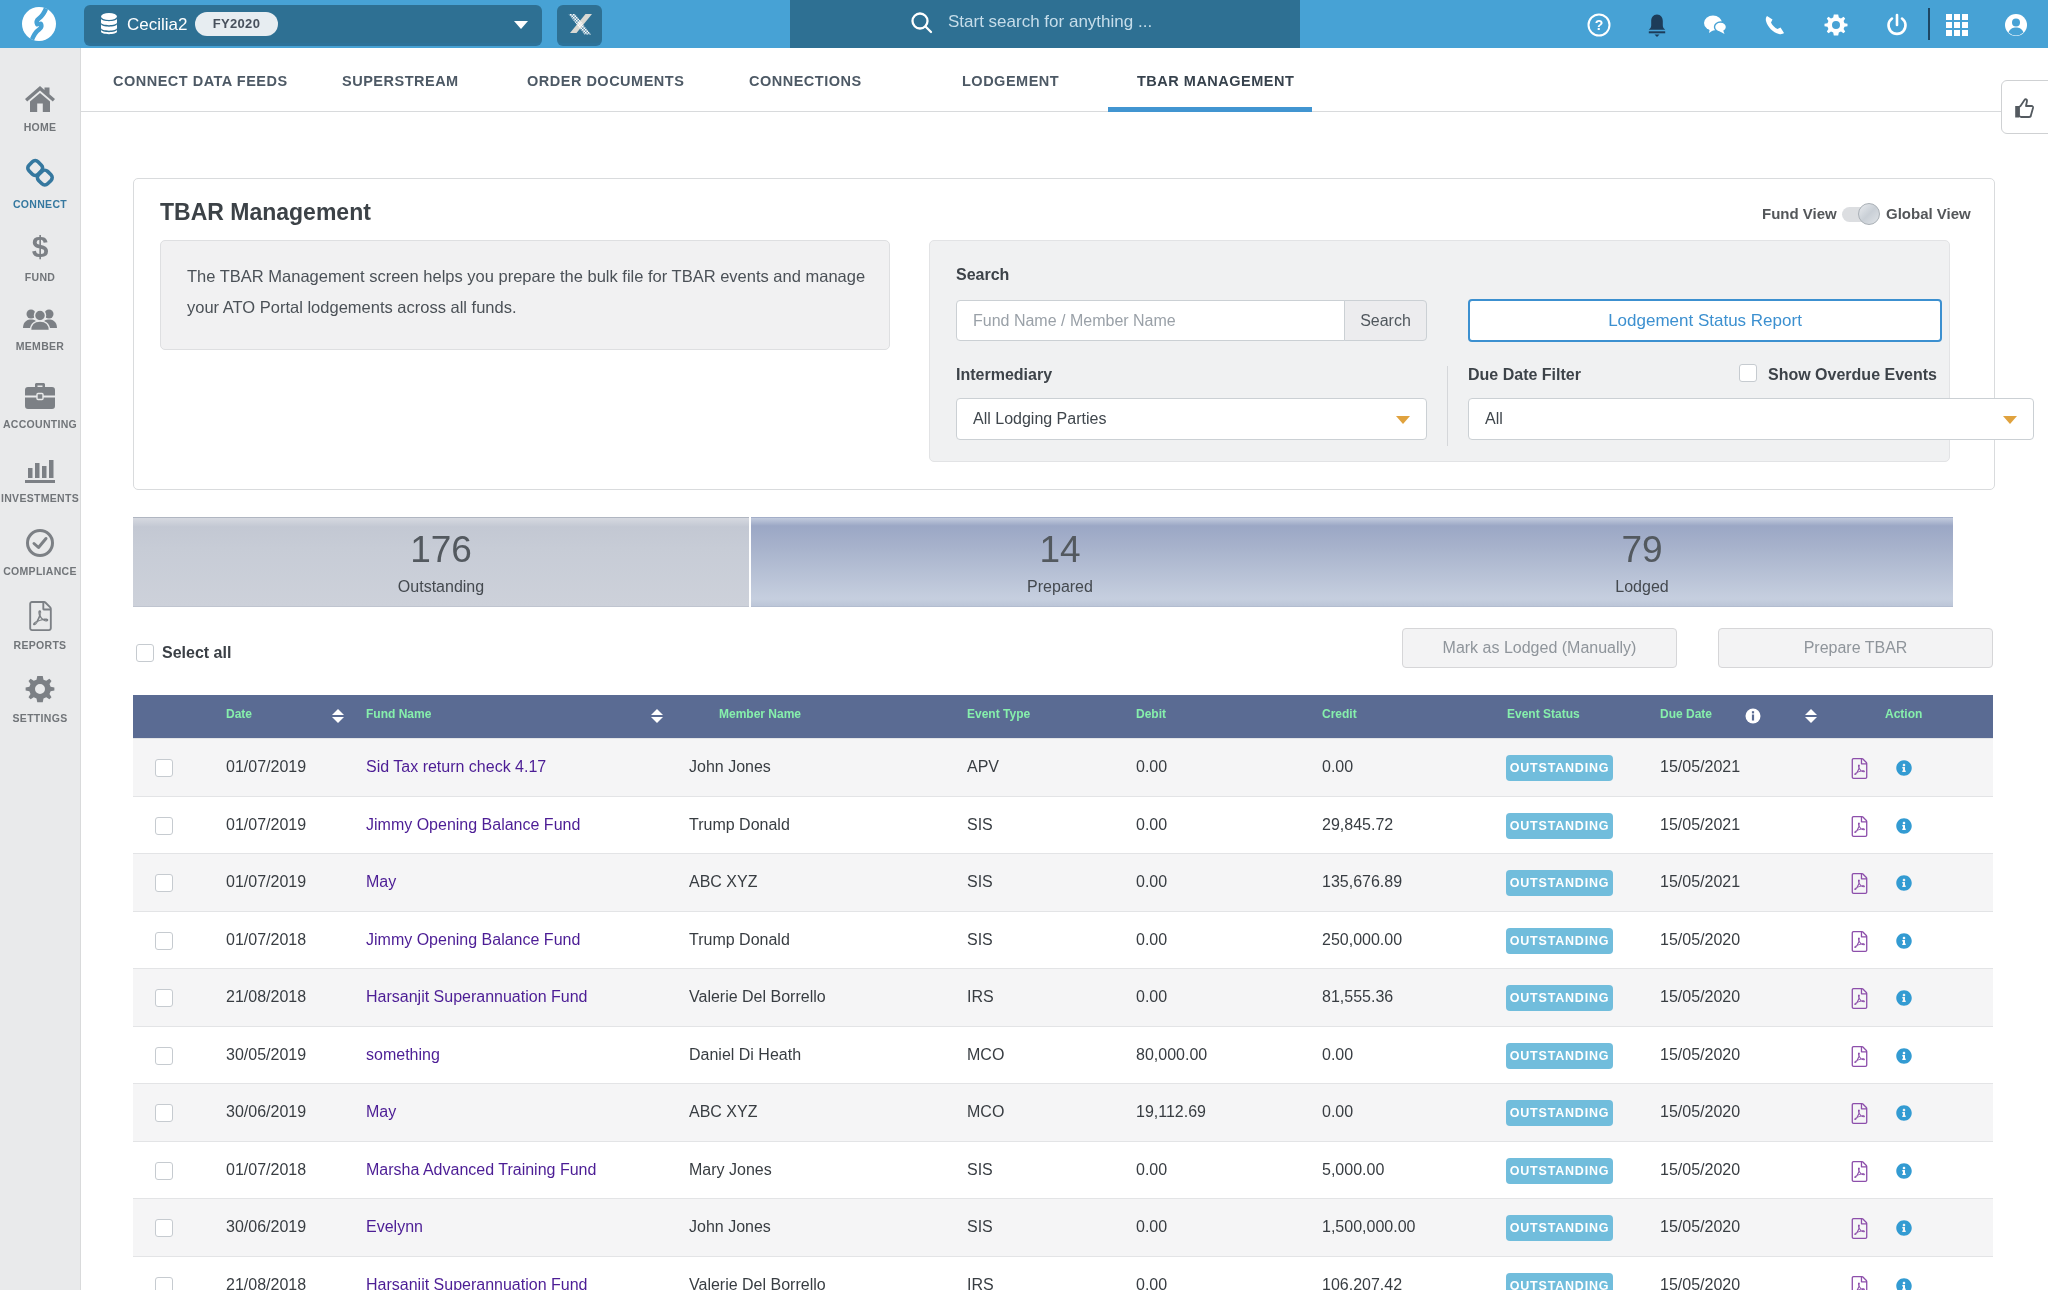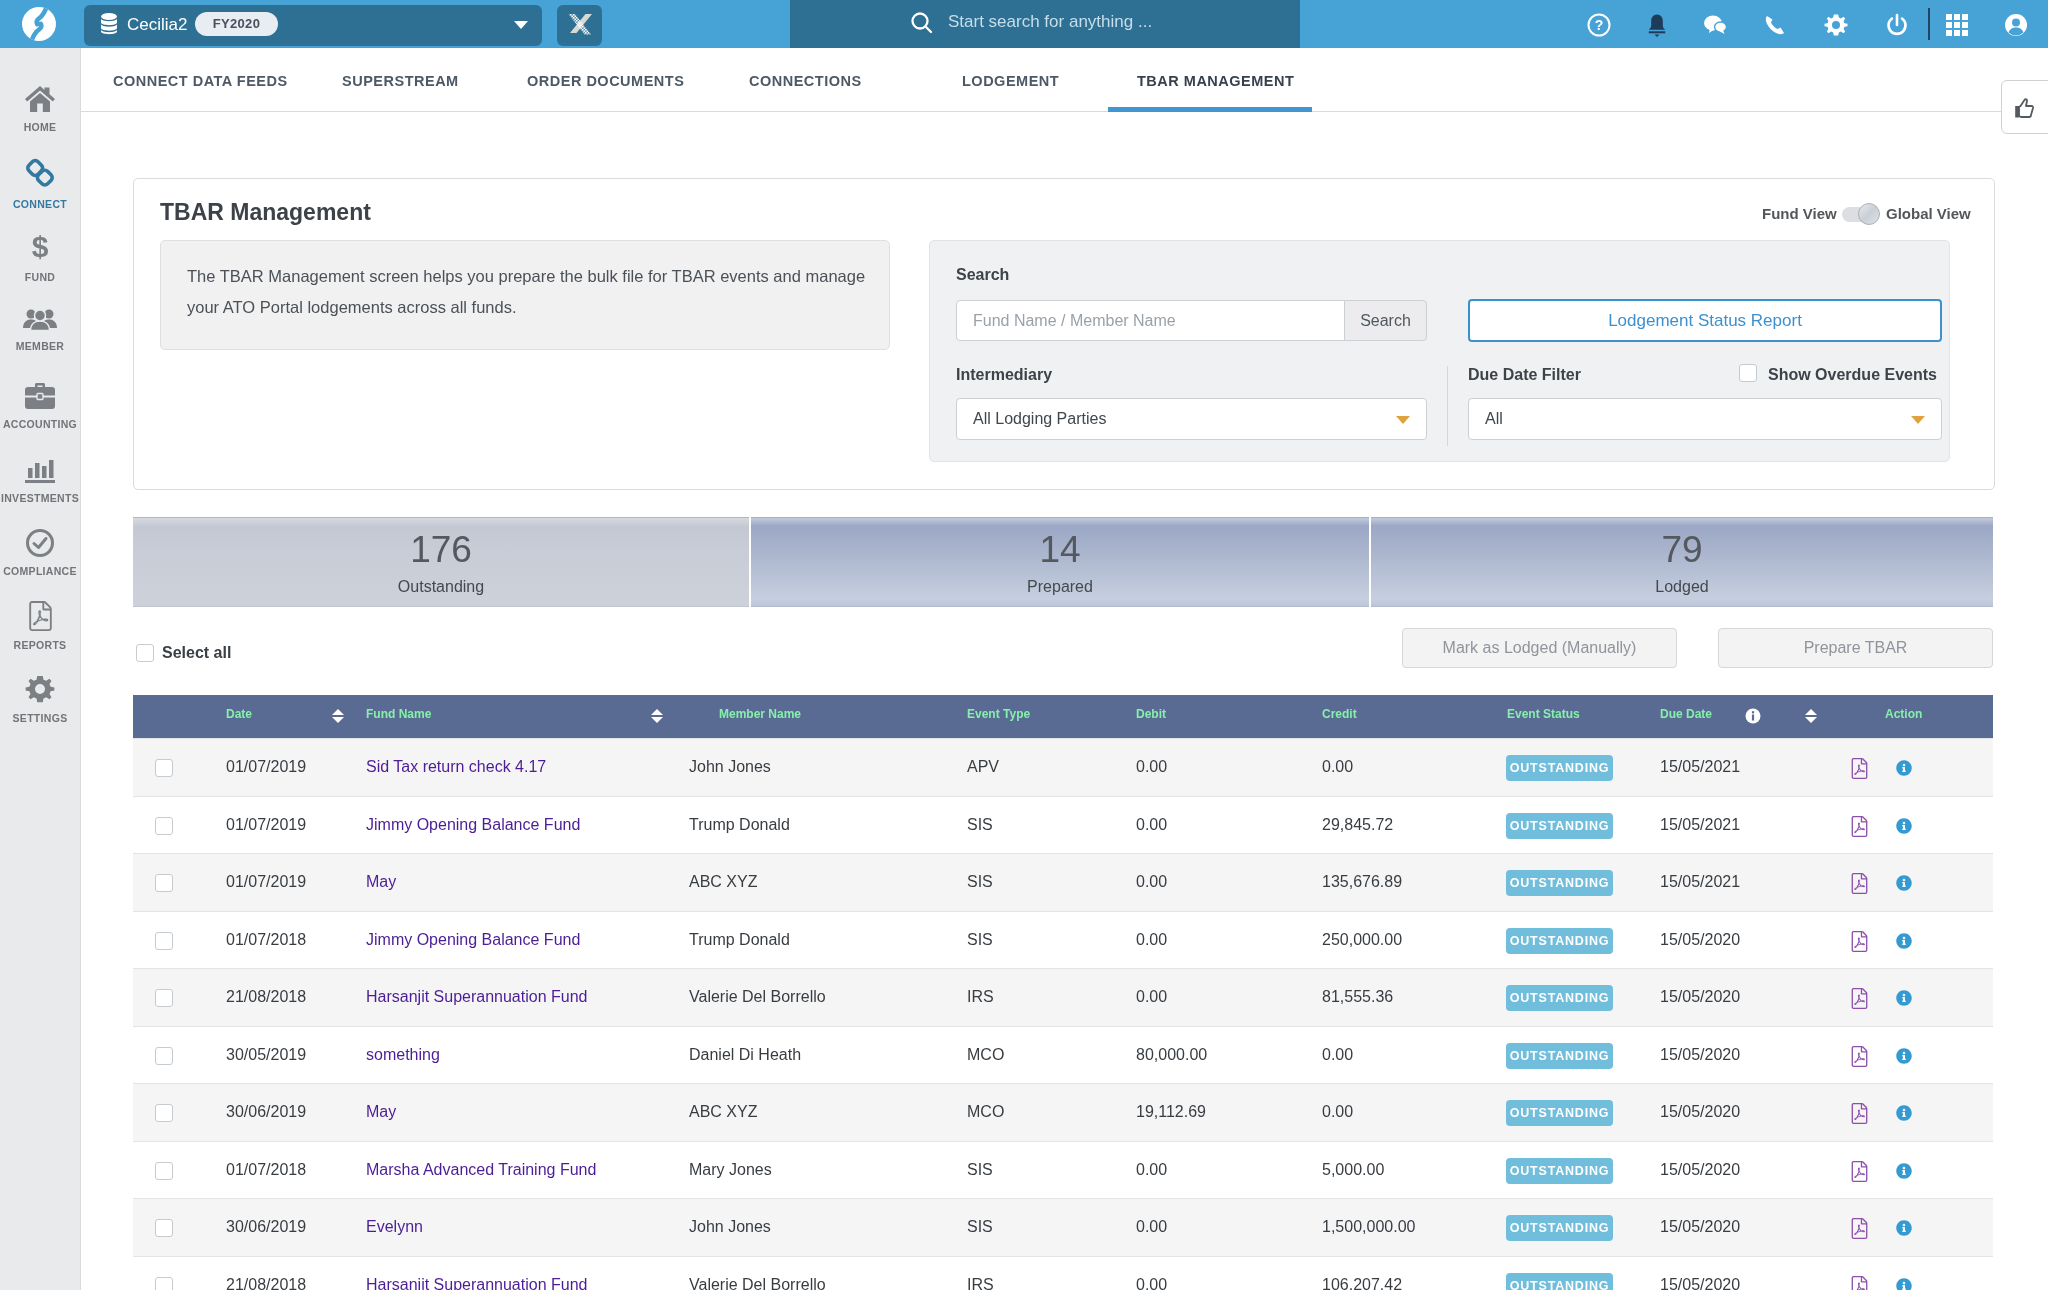--- a/index.html
+++ b/index.html
@@ -51,21 +51,21 @@
 .dd .oc { position:absolute; right:16px; top:17px; width:0; height:0; border-left:7px solid transparent; border-right:7px solid transparent; border-top:8px solid #e0a23e; }
 #vdiv { position:absolute; left:1447px; top:366px; width:1px; height:80px; background:#d5d7da; }
 .cb { position:absolute; width:18px; height:18px; background:#fff; border:1px solid #c6cbd0; border-radius:3px; }
 
 
 .seg { position:absolute; top:517px; height:90px; text-align:center; }
 .seg .num { display:block; margin-top:11px; font-size:37px; font-weight:300; color:#53595f; }
 .seg .slbl { display:block; margin-top:7px; font-size:16px; color:#44494f; }
 #seg1 { left:133px; width:616px; background:linear-gradient(180deg,#d6d9e0 0%,#c3c8d3 10%,#c7ccd6 35%,#cdd1da 100%); border-top:1px solid #b0b6c1; border-bottom:1px solid #bfc4cf; }
 #seg2 { left:751px; width:618px; background:linear-gradient(180deg,#c2cbdd 0%,#9ba7c5 9%,#a8b3cc 35%,#c6cfdf 92%,#bcc6d8 100%); border-top:1px solid #a3aec8; border-bottom:1px solid #b2bccf; }
-#seg3 { left:1371px; width:622px; background:linear-gradient(180deg,#c2cbdd 0%,#9ba7c5 9%,#a8b3cc 35%,#c6cfdf 92%,#bcc6d8 100%); border-top:1px solid #a3aec8; border-bottom:1px solid #b2bccf; }
+#seg3 { left:1331px; width:622px; background:linear-gradient(180deg,#c2cbdd 0%,#9ba7c5 9%,#a8b3cc 35%,#c6cfdf 92%,#bcc6d8 100%); border-top:1px solid #a3aec8; border-bottom:1px solid #b2bccf; }
 
 #selall { position:absolute; left:162px; top:644px; font-size:16px; font-weight:bold; color:#3b4046; }
 .graybtn { position:absolute; top:628px; height:40px; background:#f3f3f4; border:1px solid #d6d6d8; border-radius:4px; text-align:center; line-height:38px; font-size:16px; color:#8f959b; }
 
 
 #thead { position:absolute; left:133px; top:695px; width:1860px; height:43px; background:#5a6b93; }
 .th { position:absolute; top:12px; font-size:12px; font-weight:bold; color:#86efac; white-space:nowrap; }
 .sort { position:absolute; width:12px; height:16px; }
 .sort i { position:absolute; left:0; width:0; height:0; border-left:6px solid transparent; border-right:6px solid transparent; }
 .sort .up { top:14px; border-bottom:6px solid #fff; }
@@ -254,21 +254,21 @@
   <div id="lsrbtn">Lodgement Status Report</div>
   <span class="flabel" style="left:956px;top:366px">Intermediary</span>
   <div class="dd" style="left:956px;top:398px;width:471px;height:42px">
       <span class="txt">All Lodging Parties</span>
       <span class="oc"></span>
     </div>
   <div id="vdiv"></div>
   <span class="flabel" style="left:1468px;top:366px">Due Date Filter</span>
   <div class="cb" style="left:1739px;top:364px"></div>
   <span class="flabel" style="left:1768px;top:366px">Show Overdue Events</span>
-  <div class="dd" style="left:1468px;top:398px;width:474px;height:42px">
+  <div class="dd" style="left:1468px;top:398px;width:566px;height:42px">
       <span class="txt">All</span>
       <span class="oc"></span>
     </div>
 
   <div id="seg1" class="seg">
       <span class="num">176</span>
       <span class="slbl">Outstanding</span>
     </div>
   <div id="seg2" class="seg">
       <span class="num">14</span>

